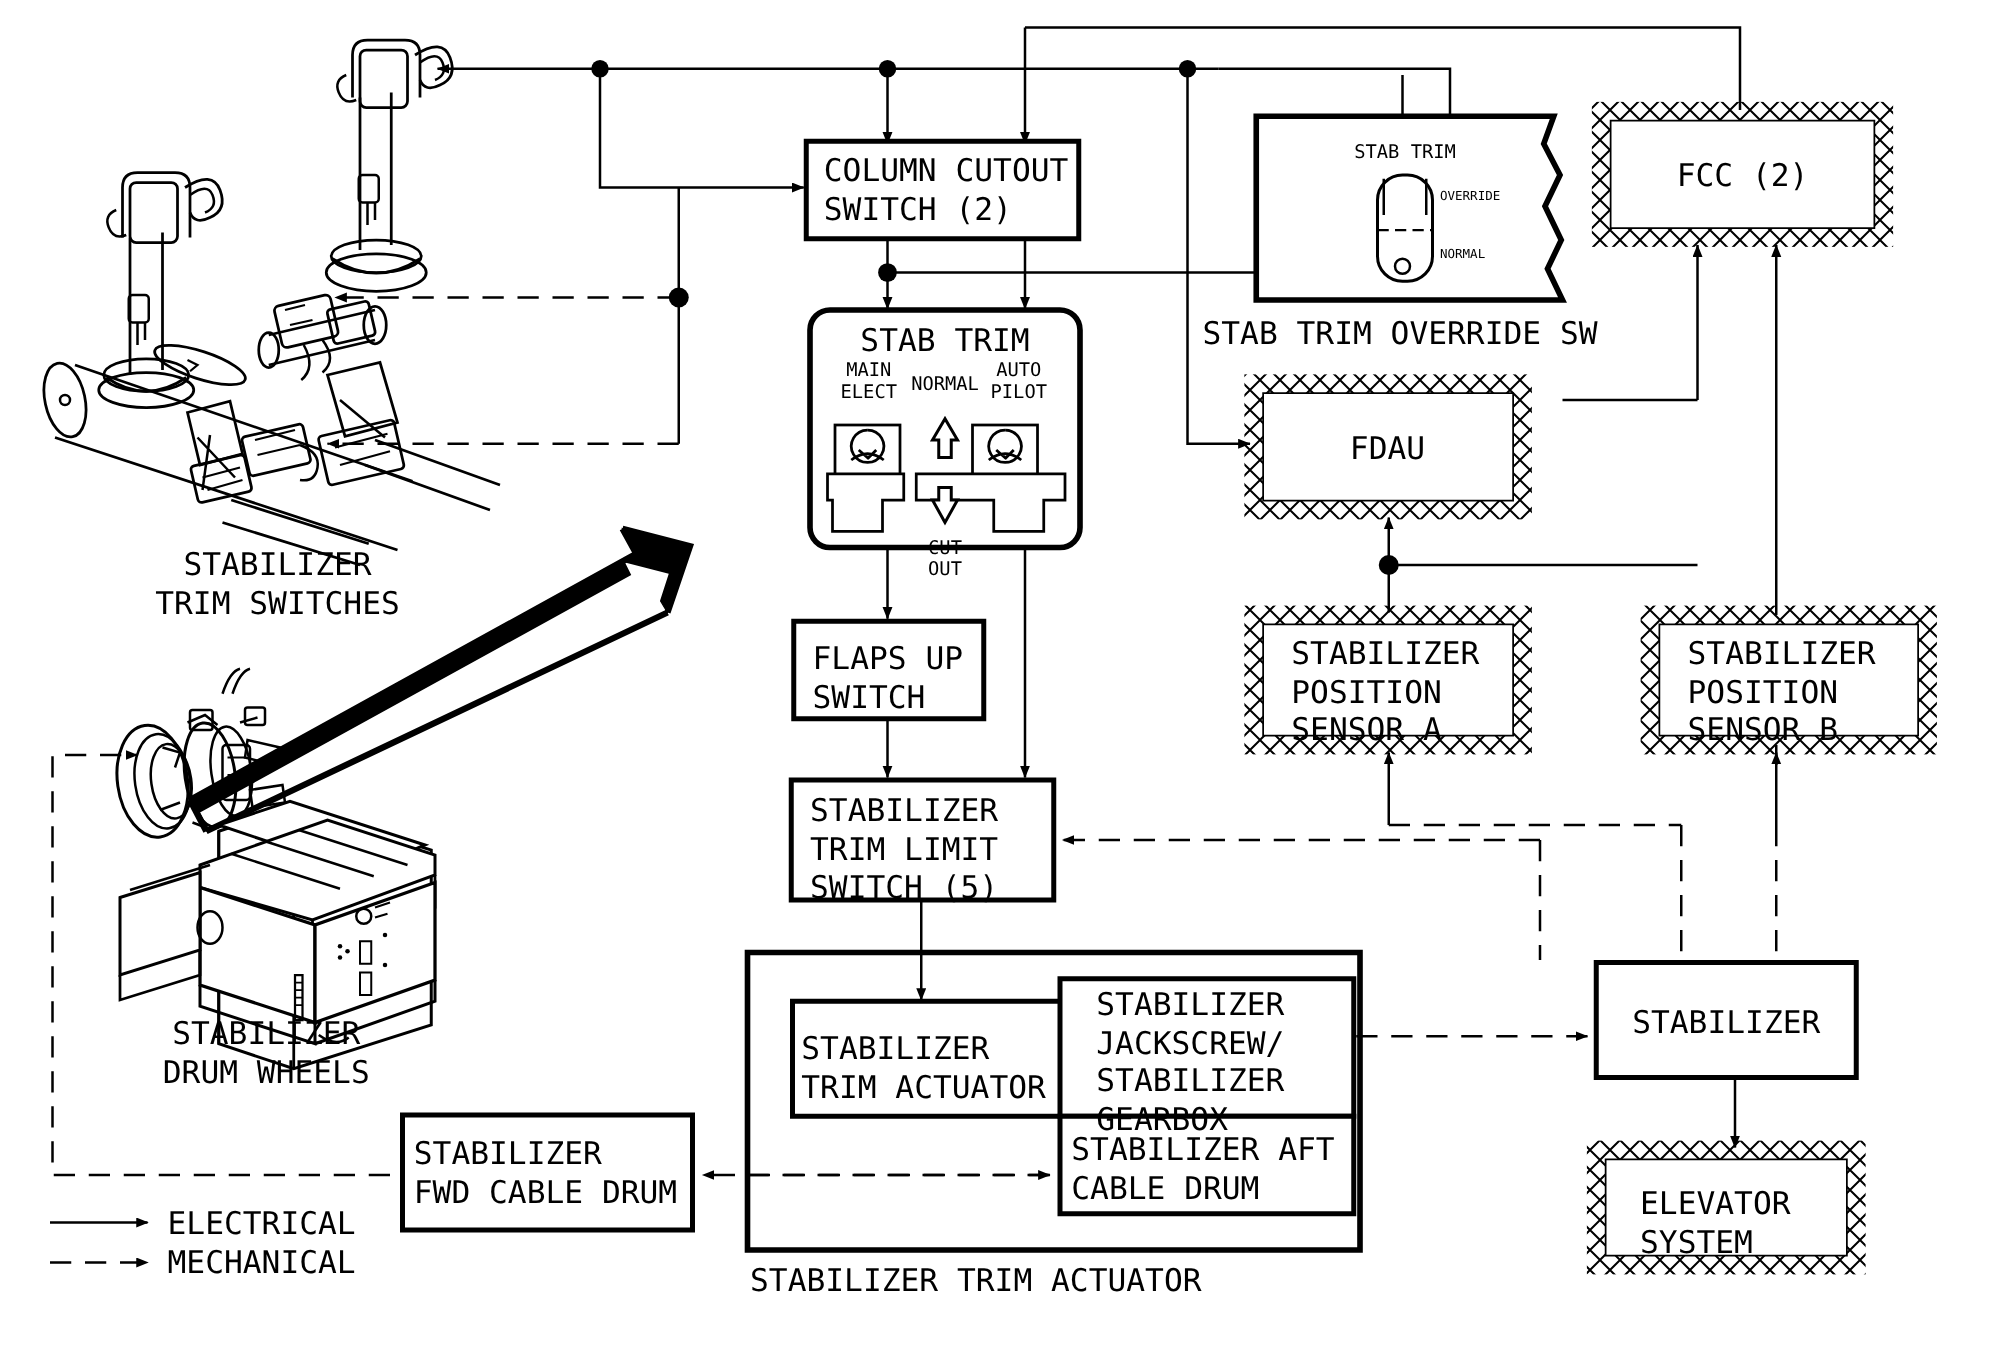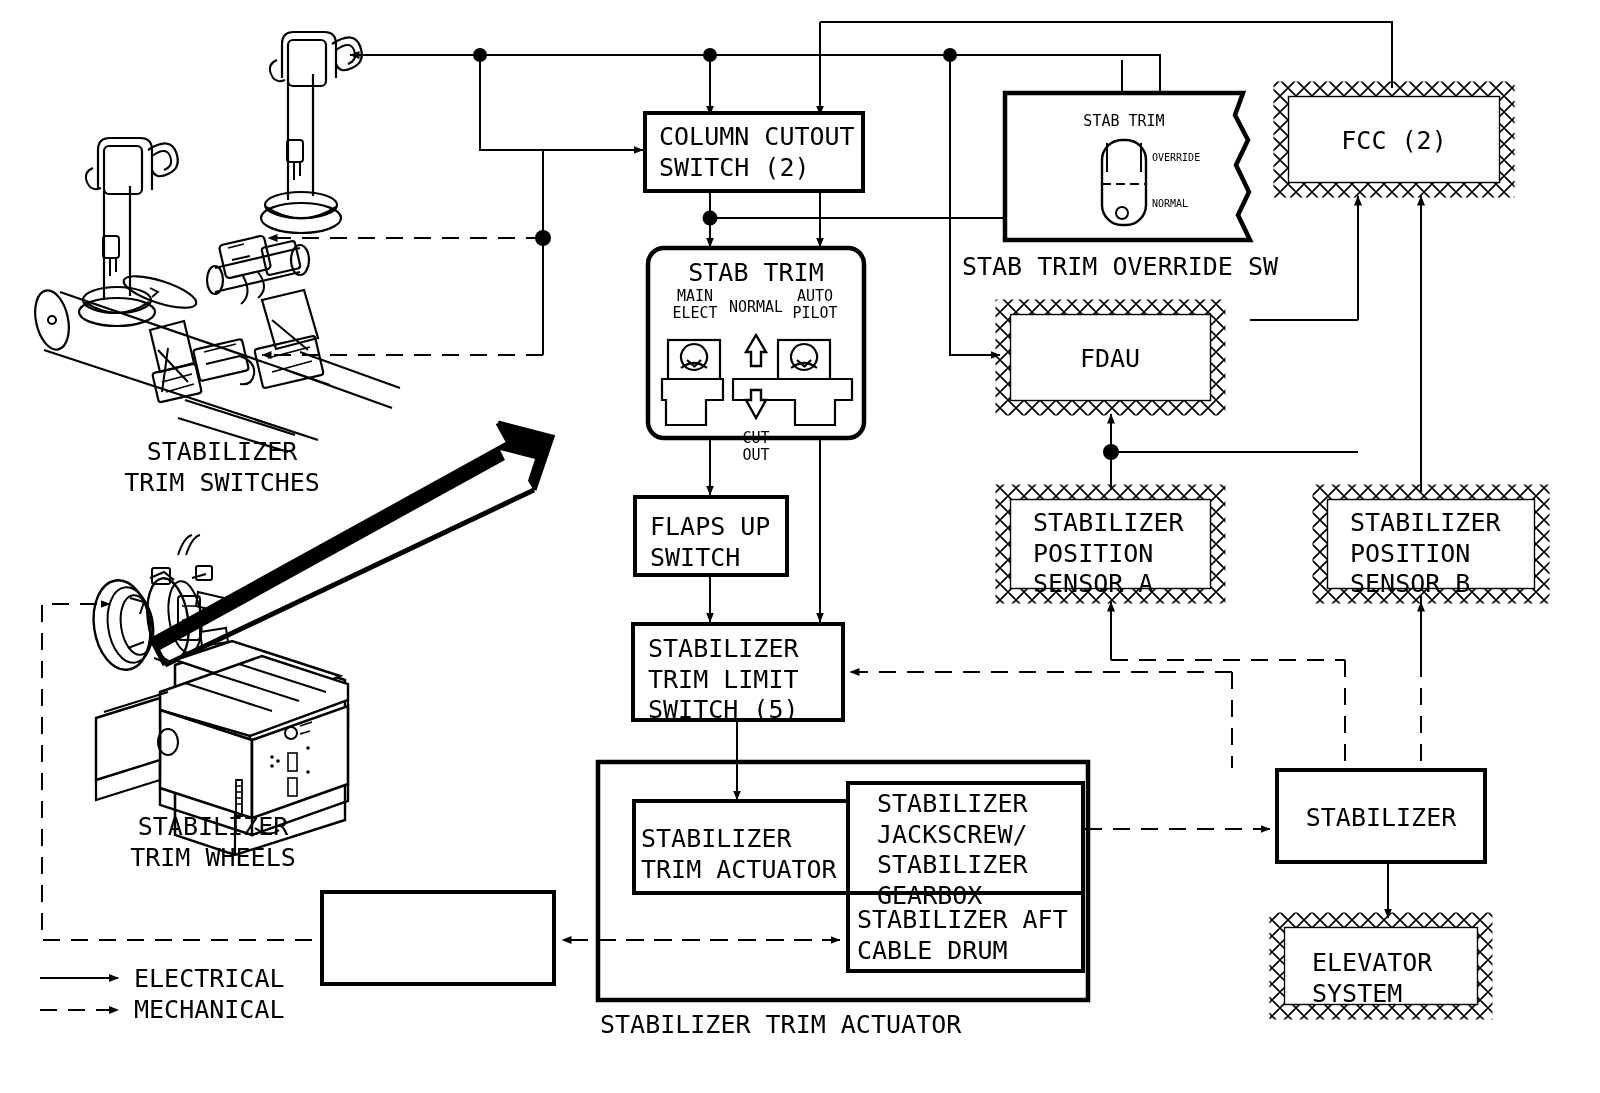--- a/index.html
+++ b/index.html
@@ -321,28 +321,30 @@
   <div class="txt bx" style="left:877px;top:789px;"><span>STABILIZER</span>
 <span>JACKSCREW/</span>
 <span>STABILIZER</span>
 <span>GEARBOX</span></div>
 
   <div class="txt bx" style="left:857px;top:905px;"><span>STABILIZER AFT</span>
 <span>CABLE DRUM</span></div>
 
   <div class="txt cap" style="left:600px;top:1010px;">STABILIZER TRIM ACTUATOR</div>
 
+  <div class="txt bx" style="left:331px;top:908px;"><span>STABILIZER</span>
+<span>FWD CABLE DRUM</span></div>
 
   <div class="txt bx ctr" style="left:1381px;top:803px;">STABILIZER</div>
 
   <div class="txt cap ctr" style="left:222px;top:437px;"><span>STABILIZER</span>
 <span>TRIM SWITCHES</span></div>
 
   <div class="txt bx" style="left:1312px;top:948px;"><span>ELEVATOR</span>
 <span>SYSTEM</span></div>
 
   <div class="txt cap ctr" style="left:213px;top:812px;"><span>STABILIZER</span>
-<span>TRIM WHEELS</span></div>
+<span>DRUM WHEELS</span></div>
 
   <div class="txt cap" style="left:134px;top:964px;">ELECTRICAL</div>
   <div class="txt cap" style="left:134px;top:995px;text-align:right;">MECHANICAL</div>
 
 </div>
 
 </body></html>

